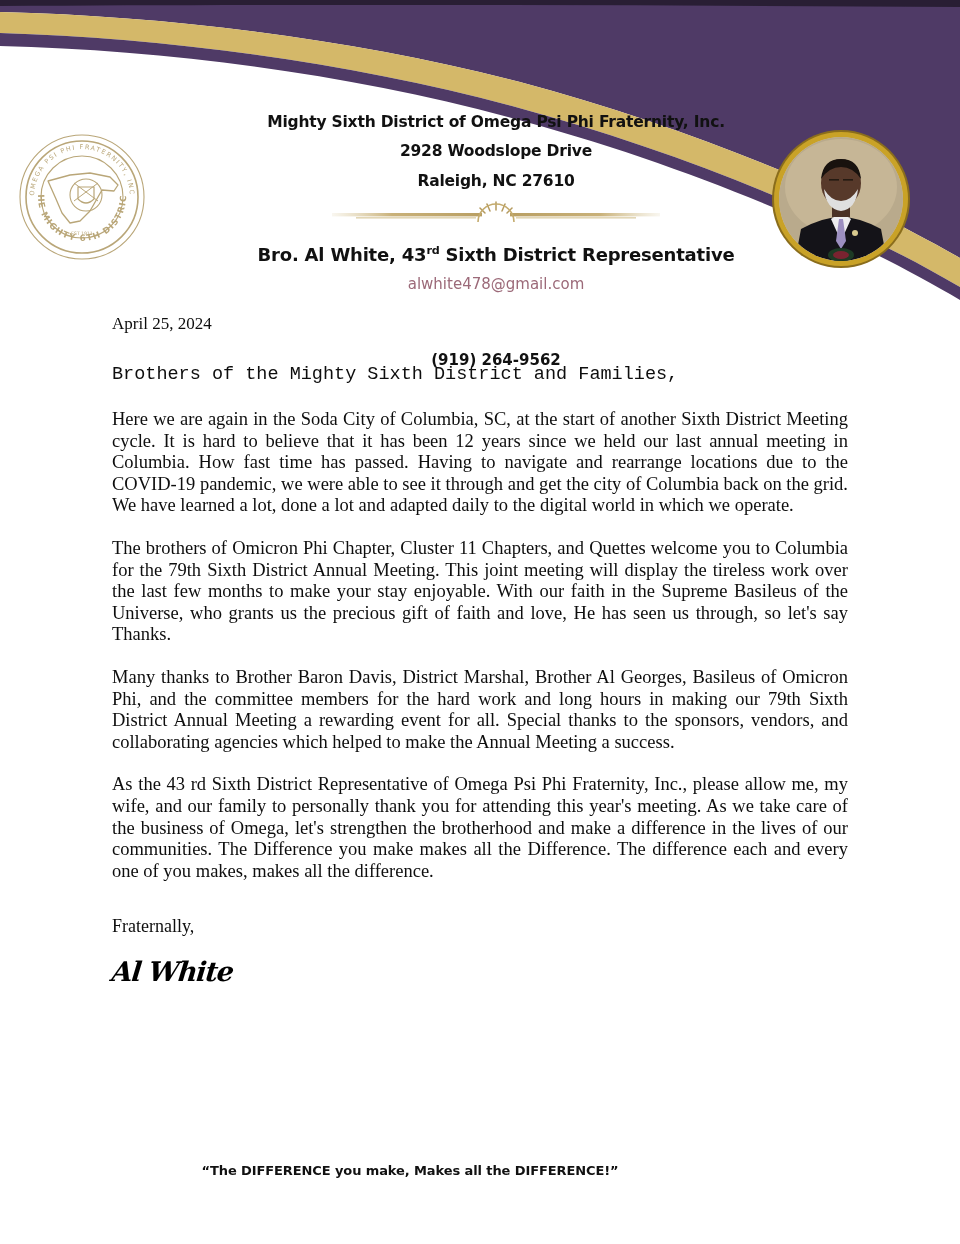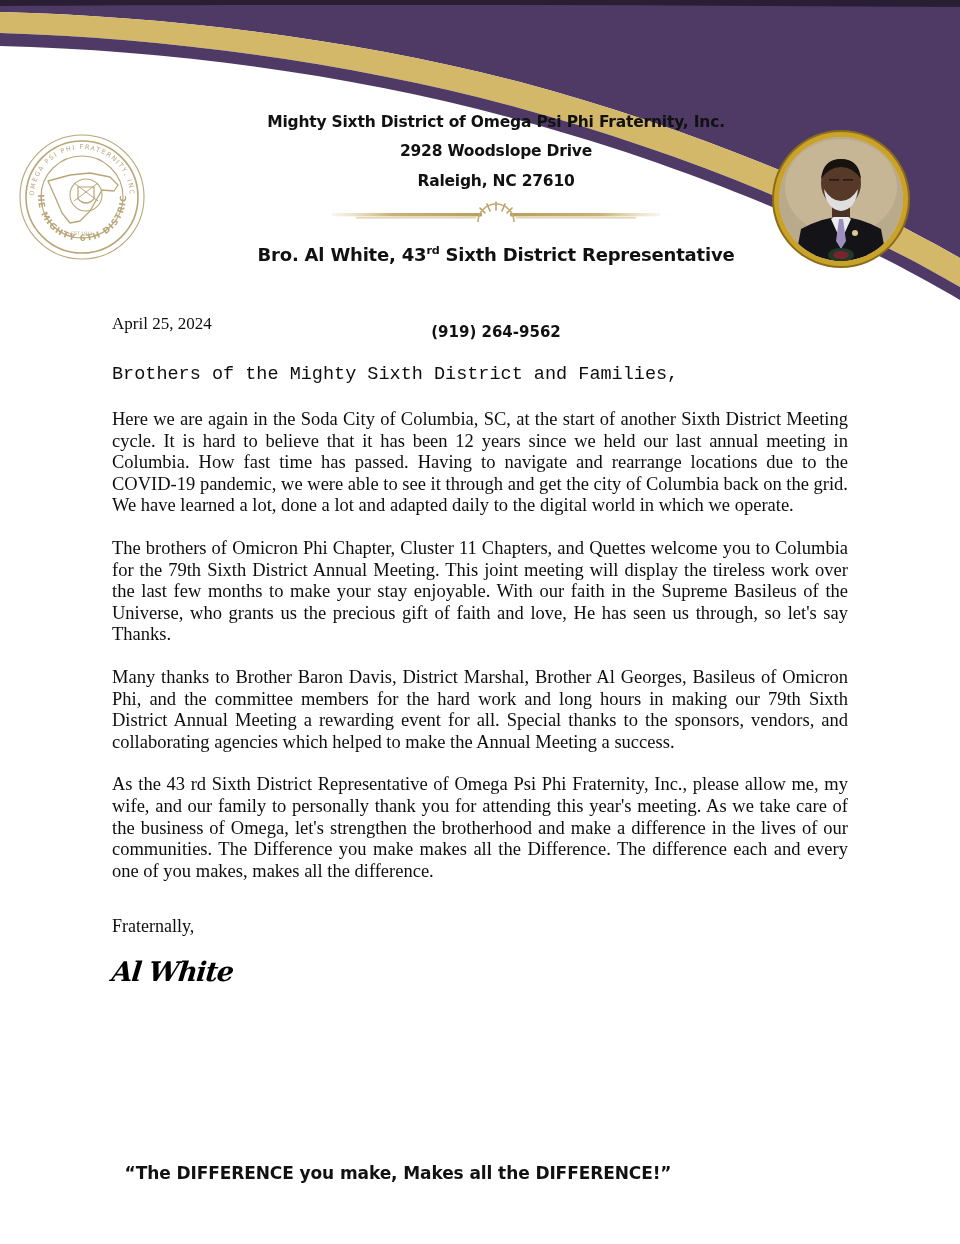--- a/index.html
+++ b/index.html
@@ -131,23 +131,24 @@
 
   
   .footer-tagline {
     position: absolute;
     left: 0;
     top: 1163px;
     width: 796px;
     text-align: center;
     font-family: "DejaVu Sans", sans-serif;
     font-weight: bold;
-    font-size: 17px;
+    font-size: 13px;
     letter-spacing: -0.1px;
     color: #111111;
+    padding-left: 12px;
   }
 </style>
 </head>
 <body>
 
 <div class="page">
 
   <svg class="header-swoosh" viewBox="0 0 960 300" preserveAspectRatio="none" aria-hidden="true">
 
     <path d="M0,0 L960,0 L960,258
@@ -263,20 +264,21 @@
           <line x1="154" y1="10" x2="159" y2="15"></line>
           <line x1="186" y1="10" x2="181" y2="15"></line>
         </g>
 
         <path d="M152,24 A18,18 0 0 1 188,24" fill="none" stroke="#c4ab6d" stroke-width="1.6"></path>
       </svg>
     </div>
 
     <div class="lh-line lh-rep"><span>Bro. Al White, 43</span><span class="sup">rd</span><span> Sixth District Representative</span></div>
 
+    <div class="lh-email">alwhite478@gmail.com</div>
     <div class="lh-phone">(919) 264-9562</div>
   </div>
 
   <div class="body-wrap">
     <div class="date">April 25, 2024</div>
     <div class="salutation">Brothers of the Mighty Sixth District and Families,</div>
 
     <p class="para">Here we are again in the Soda City of Columbia, SC, at the start of another Sixth District Meeting cycle. It is hard to believe that it has been 12 years since we held our last annual meeting in Columbia. How fast time has passed. Having to navigate and rearrange locations due to the COVID-19 pandemic, we were able to see it through and get the city of Columbia back on the grid. We have learned a lot, done a lot and adapted daily to the digital world in which we operate.</p>
     <p class="para">The brothers of Omicron Phi Chapter, Cluster 11 Chapters, and Quettes welcome you to Columbia for the 79th Sixth District Annual Meeting. This joint meeting will display the tireless work over the last few months to make your stay enjoyable. With our faith in the Supreme Basileus of the Universe, who grants us the precious gift of faith and love, He has seen us through, so let's say Thanks.</p>
     <p class="para">Many thanks to Brother Baron Davis, District Marshal, Brother Al Georges, Basileus of Omicron Phi, and the committee members for the hard work and long hours in making our 79th Sixth District Annual Meeting a rewarding event for all. Special thanks to the sponsors, vendors, and collaborating agencies which helped to make the Annual Meeting a success.</p>

